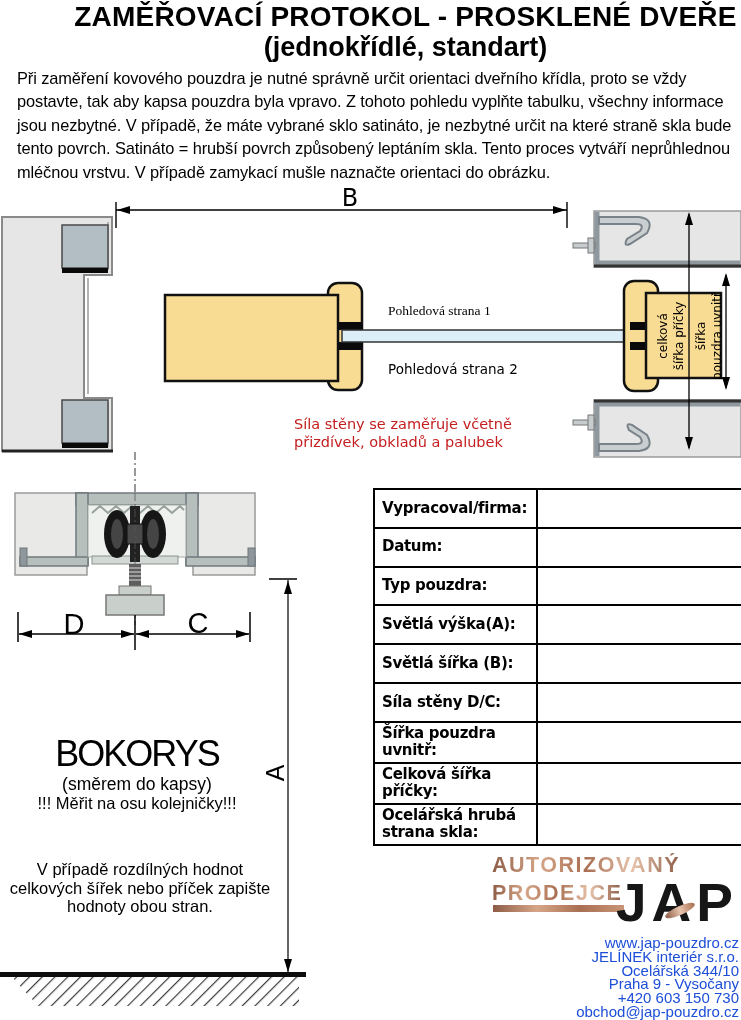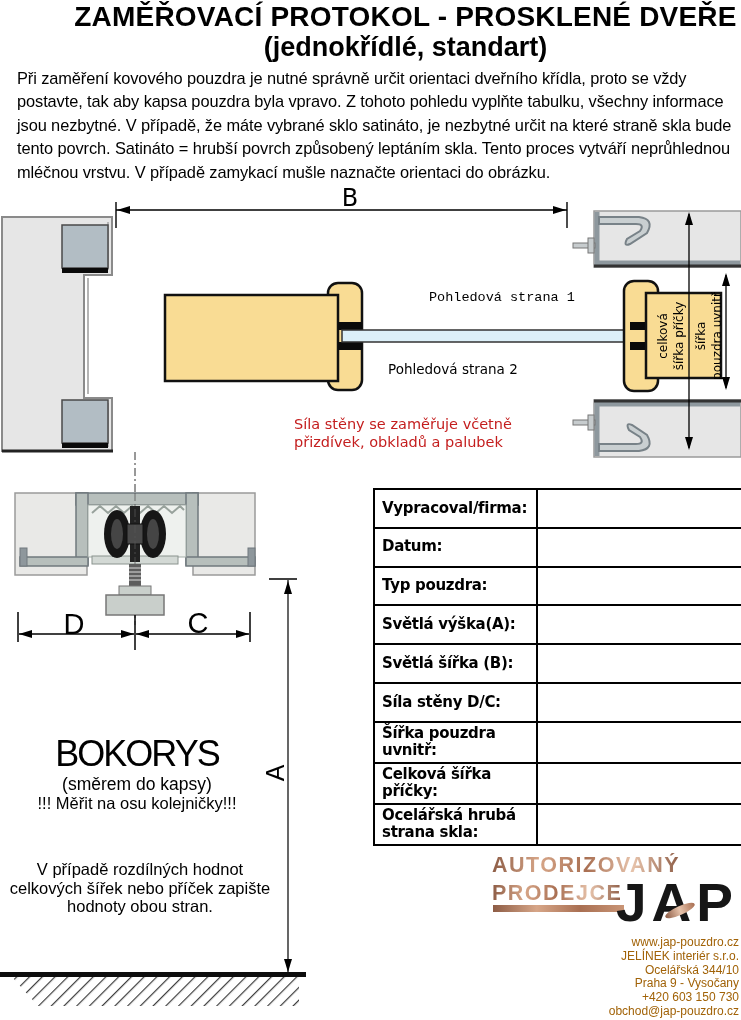--- a/index.html
+++ b/index.html
@@ -7,21 +7,21 @@
         font-family:"Liberation Sans",sans-serif;color:#000;}
   .abs{position:absolute;}
   
   .title{left:0;top:2px;width:741px;text-align:center;font-weight:bold;line-height:30px;padding-left:35px;}
   .title .t1{font-size:28px;letter-spacing:0.2px;}
   .title .t2{font-size:27px;}
   
   .intro{left:17px;top:67px;width:720px;font-size:16.4px;line-height:23.4px;letter-spacing:-0.1px;margin:0;}
   
   .dimB{left:330px;top:184px;width:40px;text-align:center;font-size:24px;font-family:"DejaVu Sans",sans-serif;}
-  .view1{left:388px;top:290px;font-size:13.5px;font-family:Liberation Mono, monospace;margin-left:41px;}
+  .view1{left:388px;top:303px;font-size:13.5px;font-family:Liberation Serif, serif;}
   .view2{left:388px;top:345px;font-size:13.5px;font-family:"DejaVu Sans",sans-serif;margin-top:16px;}
   .rednote{left:294px;top:416px;font-size:14.5px;line-height:17.5px;color:#c41e1e;font-family:"DejaVu Sans",sans-serif;}
   .rotlab{font-size:12px;line-height:16px;text-align:center;font-family:"DejaVu Sans",sans-serif;
           transform:rotate(-90deg);}
   .rot1{left:627px;top:319px;width:90px;height:34px;}
   .rot2{left:660px;top:319px;width:100px;height:34px;}
   
   .dimD{left:52px;top:608px;width:44px;text-align:center;font-size:29px;}
   .dimC{left:176px;top:607px;width:44px;text-align:center;font-size:29px;}
   .dimA{left:255px;top:758px;width:42px;height:30px;text-align:center;font-size:25px;transform:rotate(-90deg);}
@@ -42,21 +42,21 @@
      background:linear-gradient(90deg,#8d5c45,#d7a688,#a96f52,#e7c3ab,#8d5c45);
      -webkit-background-clip:text;background-clip:text;color:transparent;}
   .auth1{left:492px;top:853px;}
   .auth2{left:492px;top:881px;}
   .copper-bar{left:493px;top:905px;width:131px;height:7px;
      background:linear-gradient(90deg,#8d5c45,#d7a688,#a96f52,#c99576);}
   .jap{left:616px;top:872px;font-size:55px;font-weight:800;letter-spacing:5px;color:#161616;
        line-height:60px;transform:scaleY(0.98);}
   .jap-swoosh{left:664px;top:906px;width:32px;height:9px;border-radius:50%;
        background:linear-gradient(90deg,#8d5c45,#e7c3ab,#a96f52);transform:rotate(-24deg);}
-  .contact{left:439px;top:936px;width:300px;text-align:right;font-size:12px;line-height:13.8px;color:#a16207;}
+  .contact{left:439px;top:936px;width:300px;text-align:right;font-size:15px;line-height:13.8px;color:#1d4ed8;}
 </style>
 </head>
 <body>
 
 <div class="page">
 
   <div class="abs title">
     <div class="t1">ZAMĚŘOVACÍ PROTOKOL - PROSKLENÉ DVEŘE</div>
     <div class="t2">(jednokřídlé, standart)</div>
   </div>

